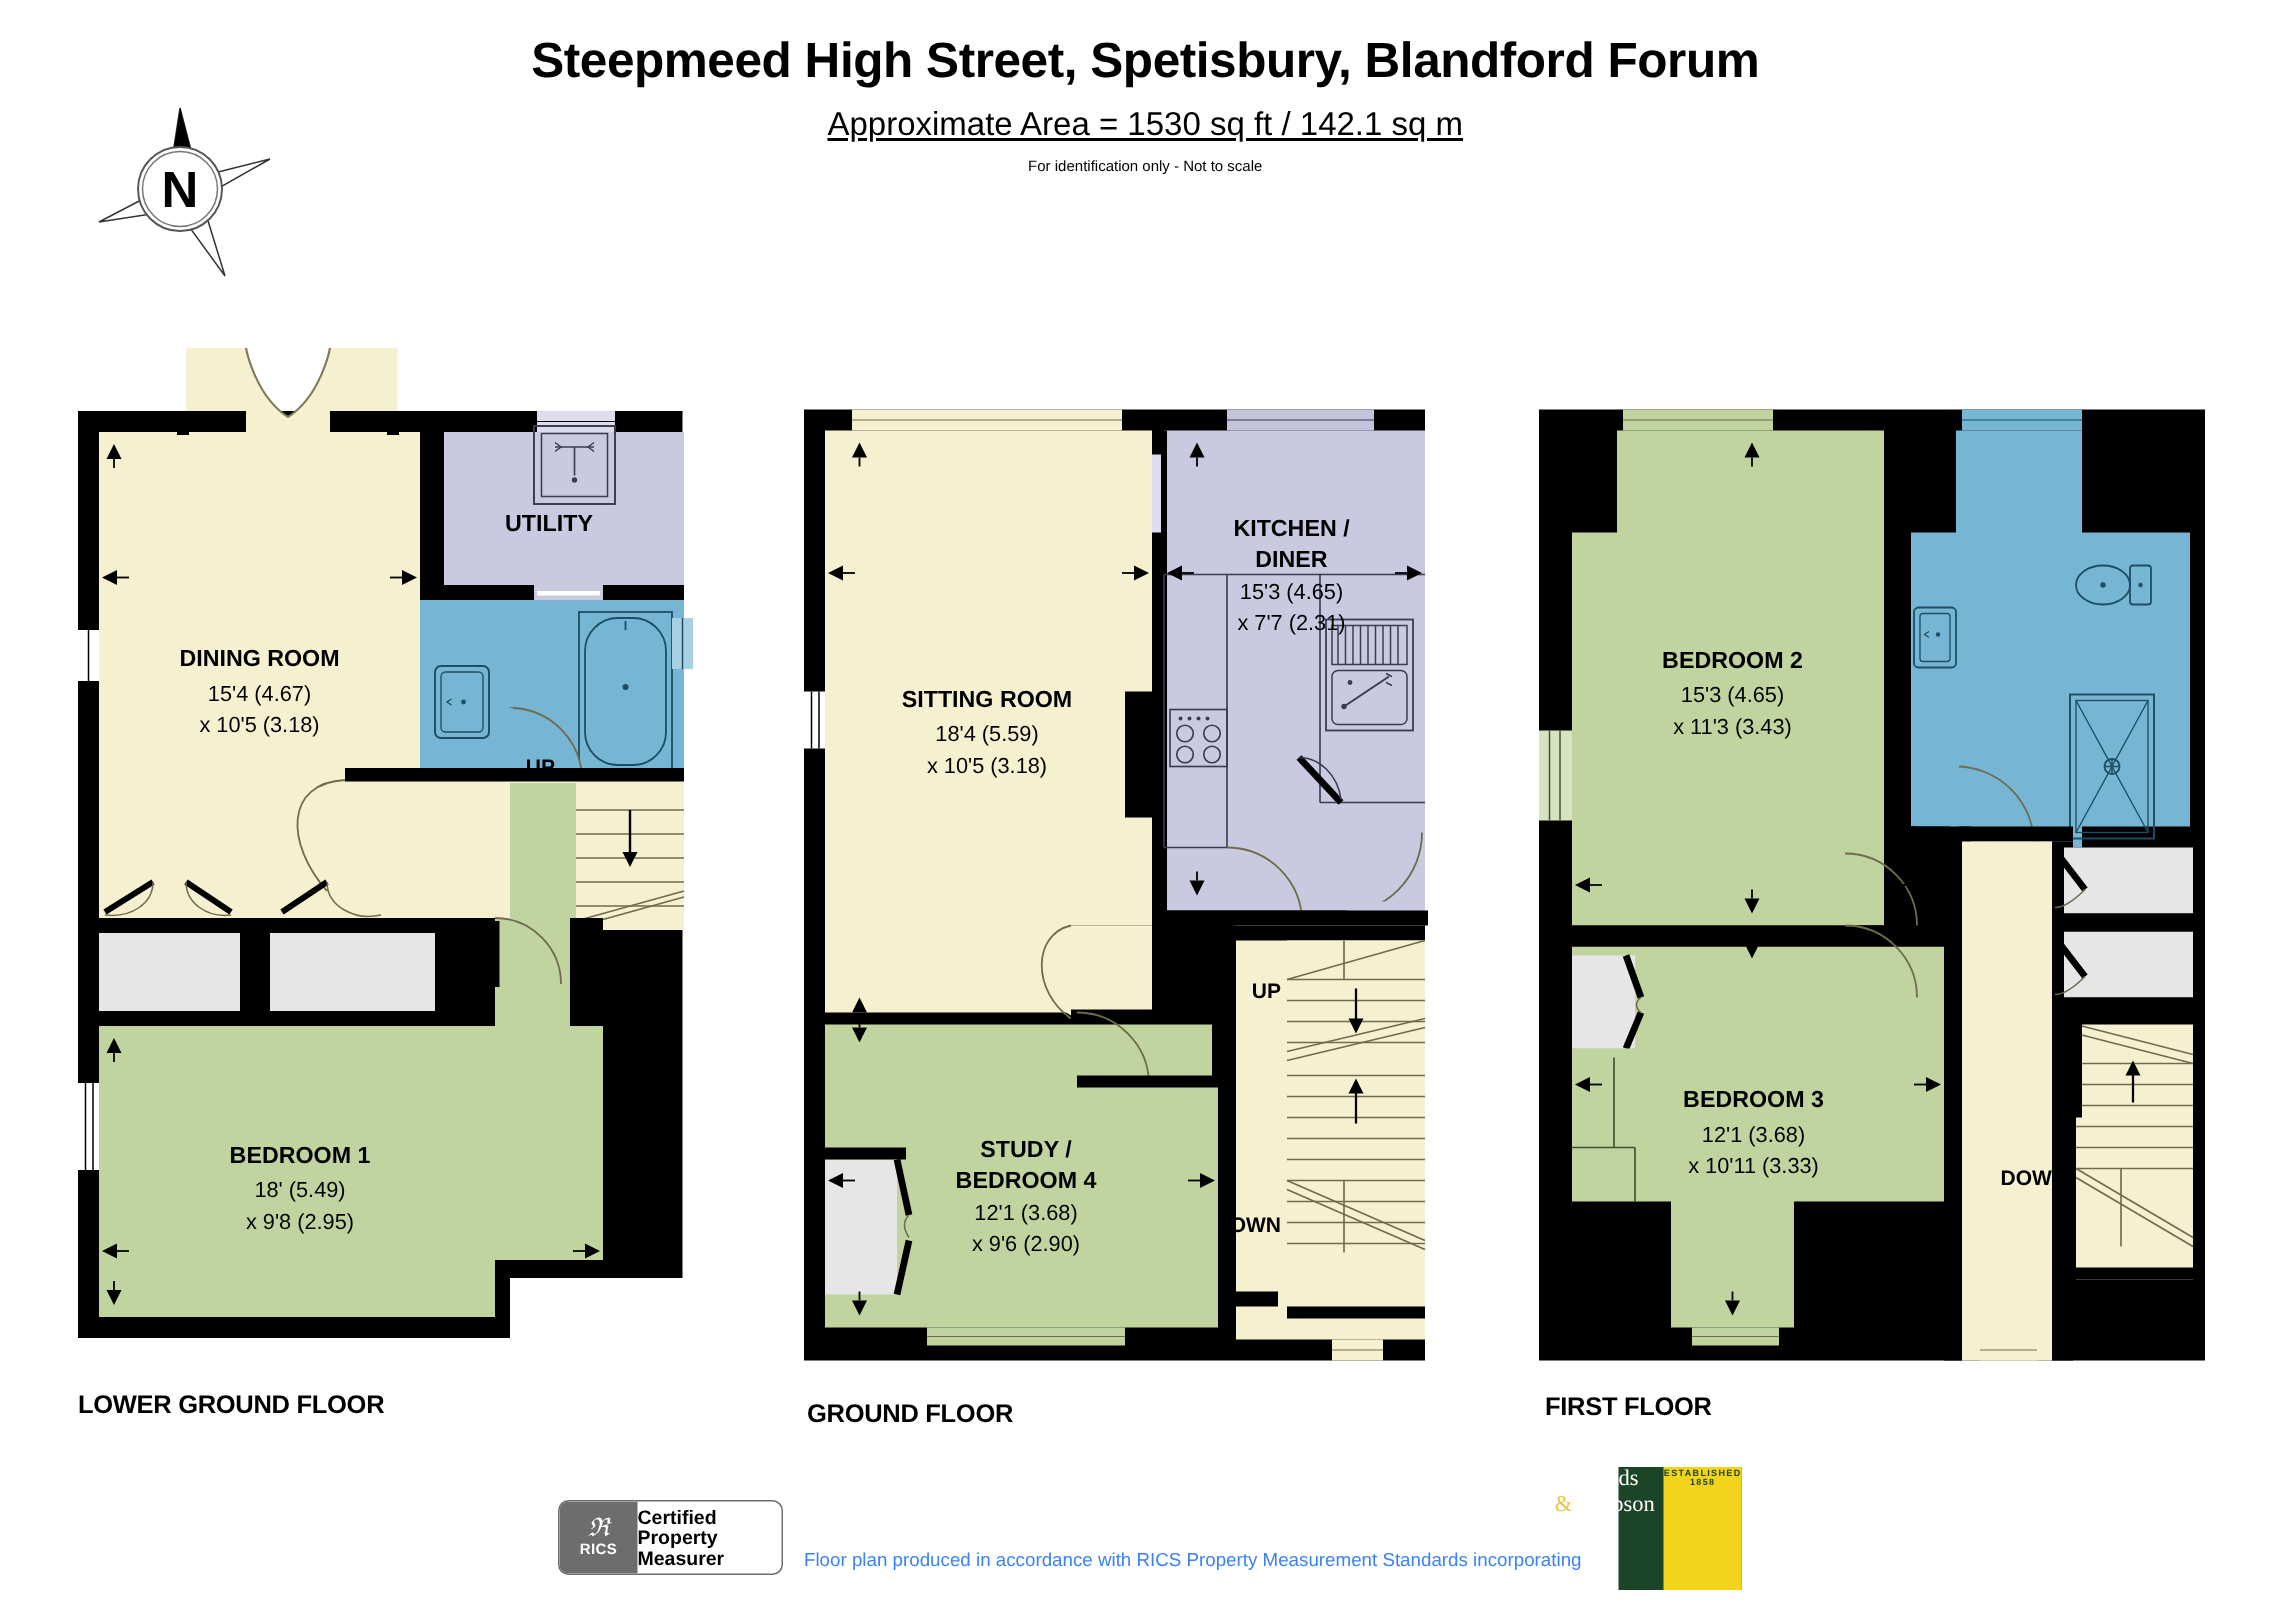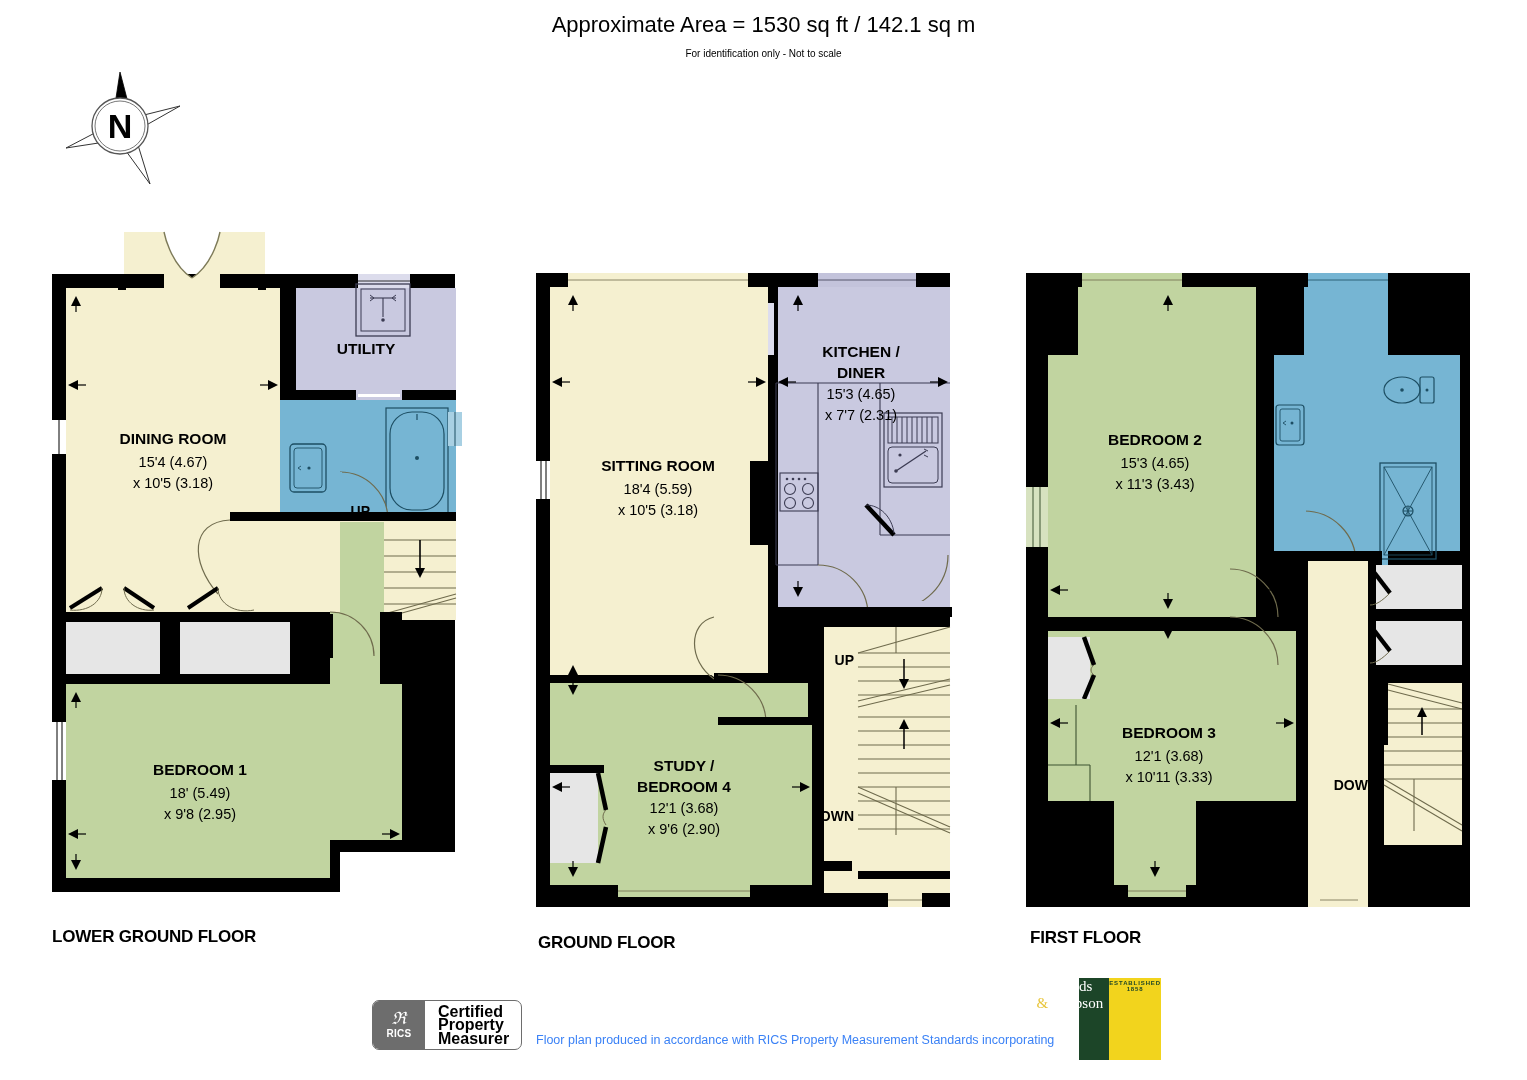--- a/index.html
+++ b/index.html
@@ -28,20 +28,21 @@
     font-size: 33px;
     font-weight: bold;
     letter-spacing: -0.3px;
     margin-top: 22px;
     line-height: 1.1;
   }
   #area-line {
     font-size: 22px;
     margin-top: 12px;
     font-weight: normal;
+    text-decoration: underline;
   }
   #ident-line {
     font-size: 10px;
     margin-top: 10px;
   }
 
   
   #compass {
     position: absolute;
     left: 58px;
@@ -101,22 +102,22 @@
     font-family: "Liberation Serif", serif;
     font-style: italic;
   }
   #rics-mark .rics-word {
     font-size: 10px;
     font-weight: bold;
     letter-spacing: 0.3px;
     margin-top: 1px;
   }
   #rics-text {
-    padding-left: 13px;
-    font-size: 16px;
+    padding-left: 0;
+    font-size: 13px;
     font-weight: bold;
     line-height: 13.5px;
     color: #000;
   }
   #disclaimer {
     position: absolute;
     left: 536px;
     top: 1032px;
     font-size: 12.5px;
     line-height: 17px;
@@ -149,20 +150,21 @@
     font-weight: bold;
     letter-spacing: 0.9px;
     text-align: center;
     padding: 2px 0 2px 0;
   }
 </style>
 </head>
 <body>
 
 <div id="header">
+  <div id="title">Steepmeed High Street, Spetisbury, Blandford Forum</div>
   <div id="area-line">Approximate Area = 1530 sq ft / 142.1 sq m</div>
   <div id="ident-line">For identification only - Not to scale</div>
 </div>
 
 <div id="compass">
   <svg viewBox="0 0 128 128" width="128" height="128">
 
     <path d="M62 10 L74 56 L122 44 L76 70 L92 122 L60 78 L8 86 L54 62 Z" fill="#ffffff" stroke="#333" stroke-width="1"></path>
 
     <path d="M62 10 L74 56 L54 62 Z" fill="#000000"></path>

